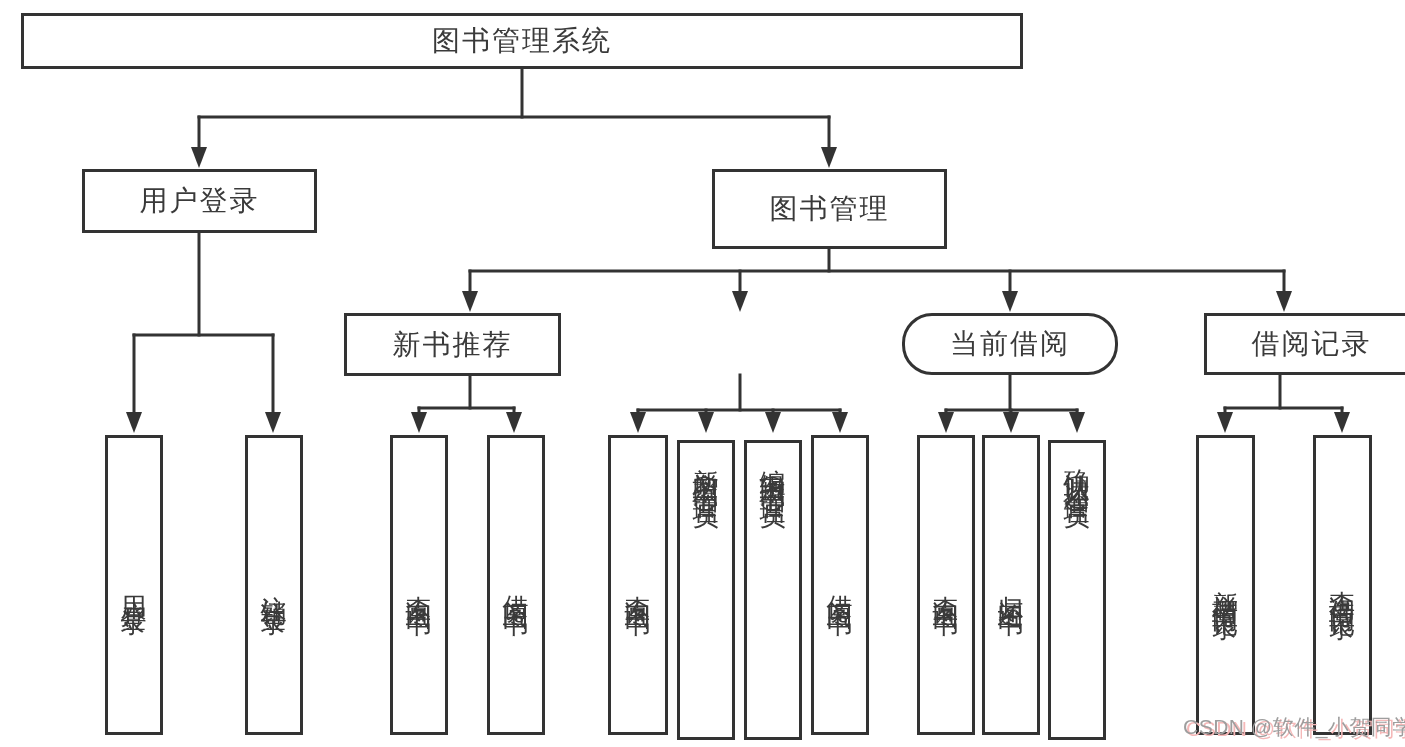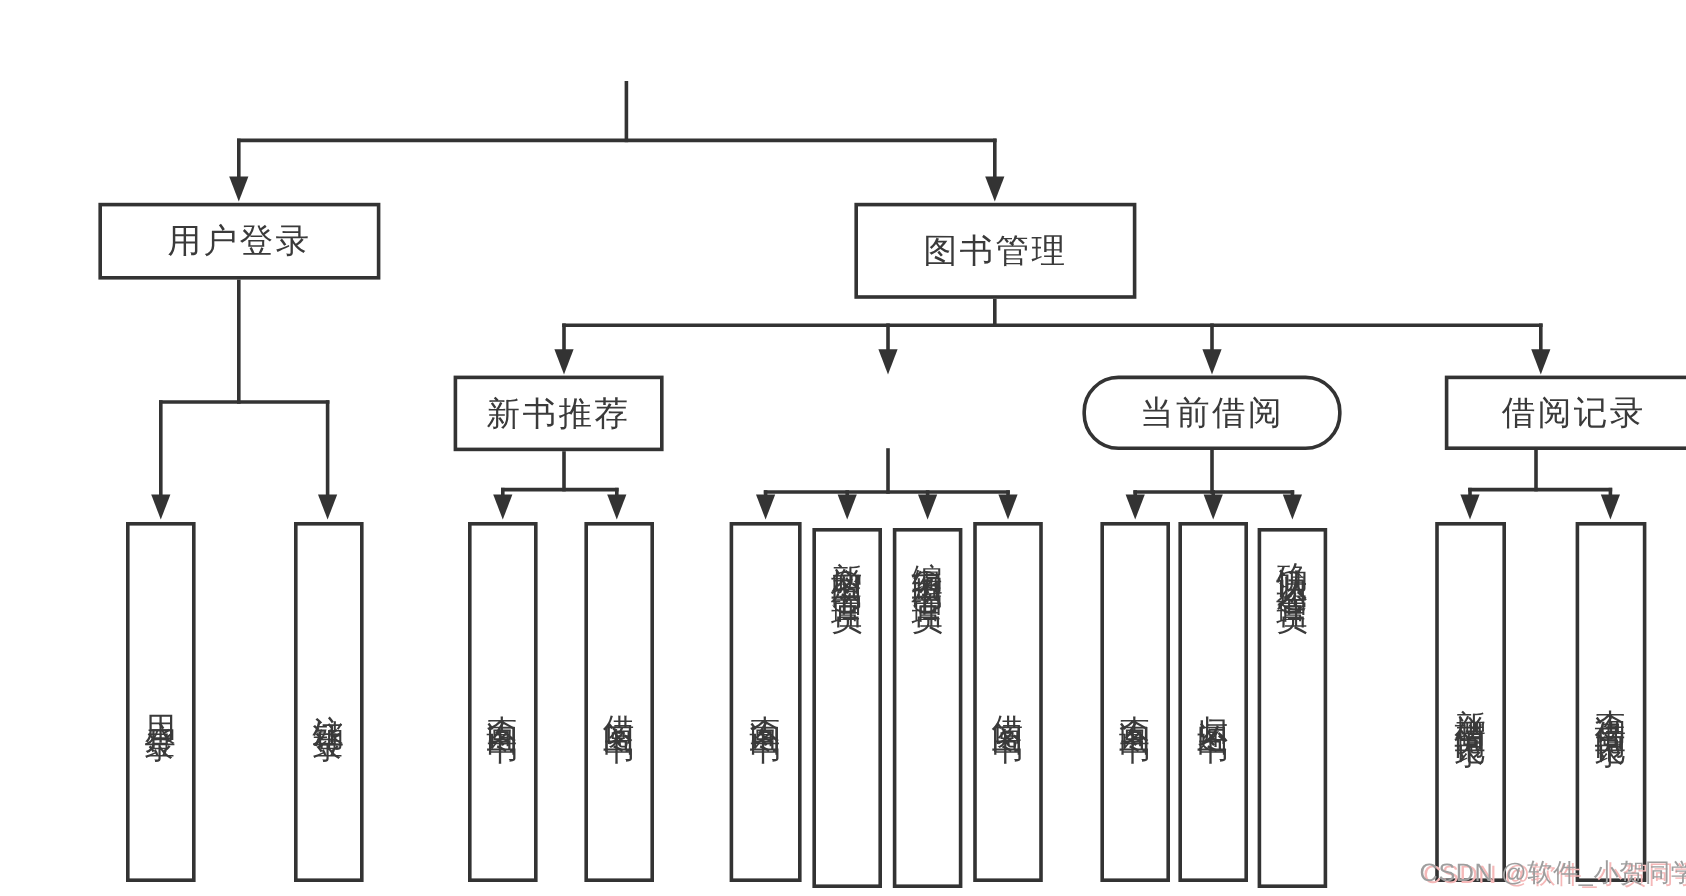--- a/index.html
+++ b/index.html
@@ -118,29 +118,32 @@
       <polygon points="765,412 781,412 773,433"></polygon>
       <polygon points="832,412 848,412 840,433"></polygon>
       <polygon points="938,412 954,412 946,433"></polygon>
       <polygon points="1003,412 1019,412 1011,433"></polygon>
       <polygon points="1069,412 1085,412 1077,433"></polygon>
       <polygon points="1217,412 1233,412 1225,433"></polygon>
       <polygon points="1334,412 1350,412 1342,433"></polygon>
     </g>
   </svg>
 
+  <div class="box" style="left:21px; top:13px; width:1002px; height:56px;">
+    <span class="h-label">图书管理系统</span>
+  </div>
 
   <div class="box" style="left:82px; top:169px; width:235px; height:64px;">
     <span class="h-label">用户登录</span>
   </div>
   <div class="box" style="left:712px; top:169px; width:235px; height:80px;">
     <span class="h-label">图书管理</span>
   </div>
 
-  <div class="box" style="left:378px; top:313px; width:175px; height:63px;justify-content:center;">
+  <div class="box" style="left:344px; top:313px; width:217px; height:63px;justify-content:center;">
     <span class="h-label">新书推荐</span>
   </div>
   <div class="box" style="left:902px; top:313px; width:216px; height:62px;border-radius:30px;">
     <span class="h-label">当前借阅</span>
   </div>
   <div class="box" style="left:1172px; top:313px; width:215px; height:62px;margin-left:32px;">
     <span class="h-label">借阅记录</span>
   </div>
 
   <div class="box leaf" style="left:105px; top:435px; width:58px; height:300px;">

